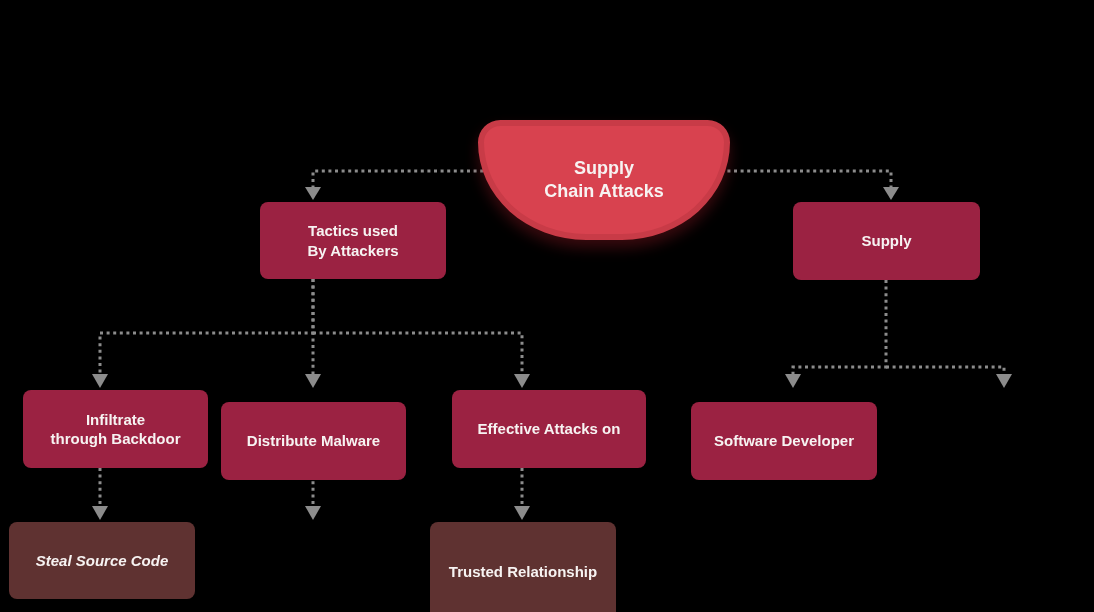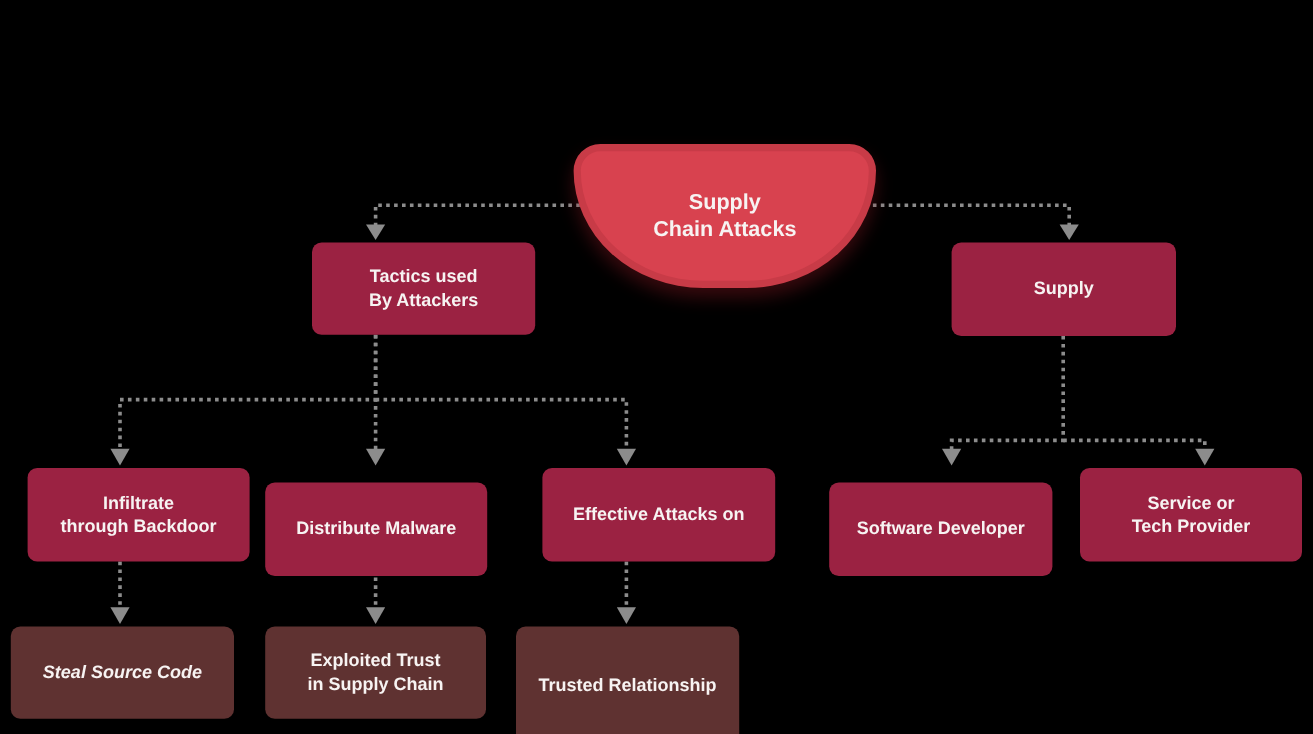--- a/index.html
+++ b/index.html
@@ -102,23 +102,19 @@
 
   <div class="node branch" style="left:10px; top:390px; width:185px; height:78px;margin-left:13px;">Infiltrate
 through Backdoor</div>
 
   <div class="node branch" style="left:221px; top:402px; width:185px; height:78px;">Distribute Malware</div>
 
   <div class="node branch" style="left:452px; top:390px; width:194px; height:78px;">Effective Attacks on</div>
 
   <div class="node branch" style="left:691px; top:390px; width:186px; height:78px;margin-top:12px;">Software Developer</div>
 
-  <div class="node branch" style="left:900px; top:390px; width:185px; height:78px;">Service or
-Tech Provider</div>
 
   <div class="node leaf" style="left:9px; top:522px; width:186px; height:77px;font-style:italic;">Steal Source Code</div>
 
-  <div class="node leaf" style="left:221px; top:522px; width:184px; height:77px;">Exploited Trust
-in Supply Chain</div>
 
   <div class="node leaf" style="left:430px; top:522px; width:186px; height:99px;">Trusted Relationship</div>
 
 </div>
 
 </body></html>

